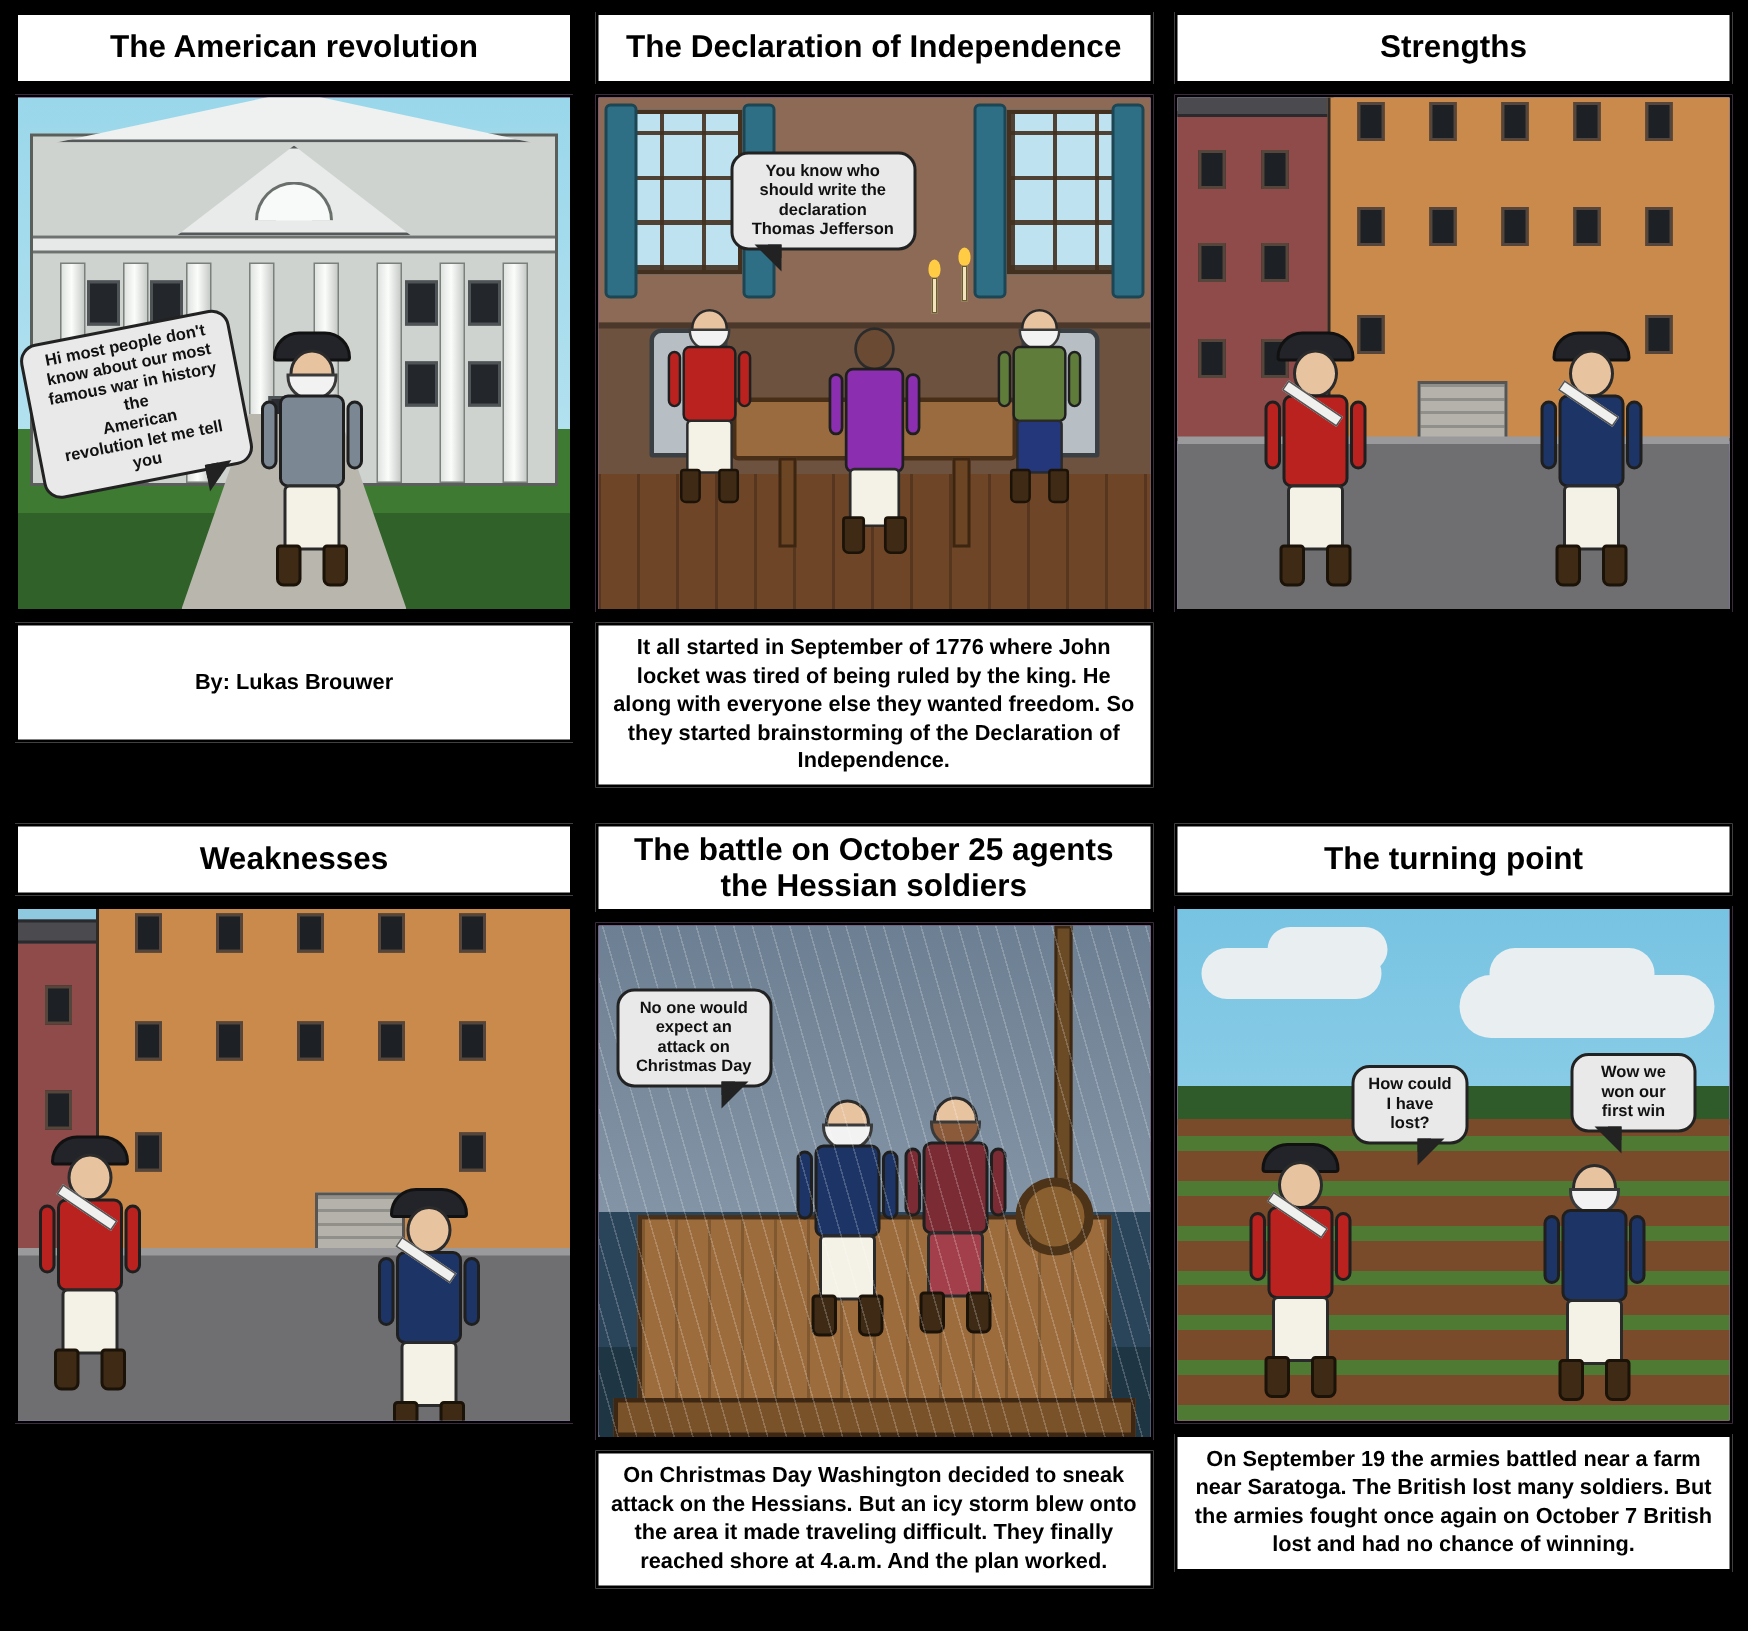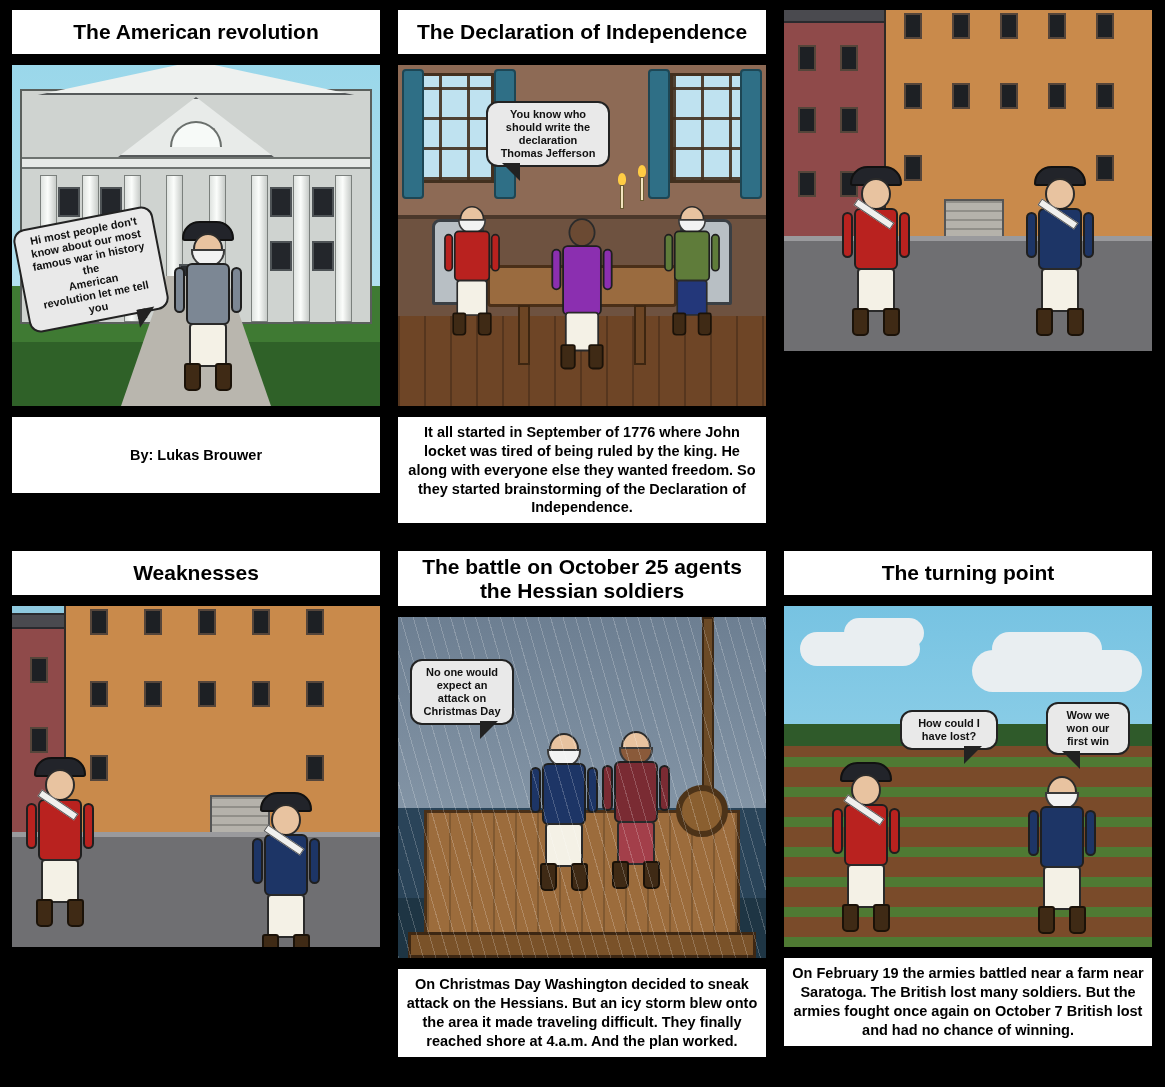--- a/index.html
+++ b/index.html
@@ -12,20 +12,21 @@
     width: 1165px; height: 1087px;
     background: #000;
     position: relative;
     overflow: hidden;
     padding: 8px 10px;
   }
   .row {
     display: flex;
     gap: 14px;
     margin-bottom: 24px;
+    justify-content: space-between;
   }
   .cell {
     width: 372px;
     display: flex;
     flex-direction: column;
     gap: 7px;
   }
   .title-box {
     background: #fff;
     border: 2px solid #000;
@@ -343,20 +344,23 @@
 
         <div class="bubble tail-bl" style="left:88px; top:36px; width:124px;">You know who should write the declaration
 Thomas   Jefferson</div>
       </div>
       <div class="caption-box">
         <div class="c">It all started in September of 1776 where John locket was tired of being ruled by the king. He along with everyone else they wanted freedom. So they started brainstorming of the Declaration of Independence.</div>
       </div>
     </div>
 
     <div class="cell">
+      <div class="title-box">
+        <div class="t">Strengths</div>
+      </div>
       <div class="art">
         <div class="st-sky"></div>
 
         <div class="bldg" style="left:-4px; width:106px; height:220px; background:#8f4a4a;">
           <div class="bldg-roof"></div>
           <div class="w" style="left:16px; top:24px"></div>
           <div class="w" style="left:58px; top:24px"></div>
           <div class="w" style="left:16px; top:86px"></div>
           <div class="w" style="left:58px; top:86px"></div>
           <div class="w" style="left:16px; top:150px"></div>
@@ -545,22 +549,22 @@
           <div class="head"></div>
           <div class="hair"></div>
           <div class="coat"></div>
           <div class="arm l"></div>
           <div class="arm r"></div>
           <div class="legs tan"></div>
           <div class="boot l"></div>
           <div class="boot r"></div>
         </div>
 
-        <div class="bubble tail-br" style="left:116px; top:104px; width:98px;">How could I have lost?</div>
+        <div class="bubble tail-br" style="left:116px; top:104px; width:78px;">How could I have lost?</div>
         <div class="bubble tail-bl" style="right:22px; top:96px; width:84px;">Wow we won our first win</div>
       </div>
       <div class="caption-box">
-        <div class="c">On February 19 the  armies battled near a farm near Saratoga. The British lost many soldiers. But the armies fought once again on October 7 British lost and had no chance of winning.</div>
+        <div class="c">On September 19 the  armies battled near a farm near Saratoga. The British lost many soldiers. But the armies fought once again on October 7 British lost and had no chance of winning.</div>
       </div>
     </div>
   </div>
 
 </div>
 
 </body></html>

